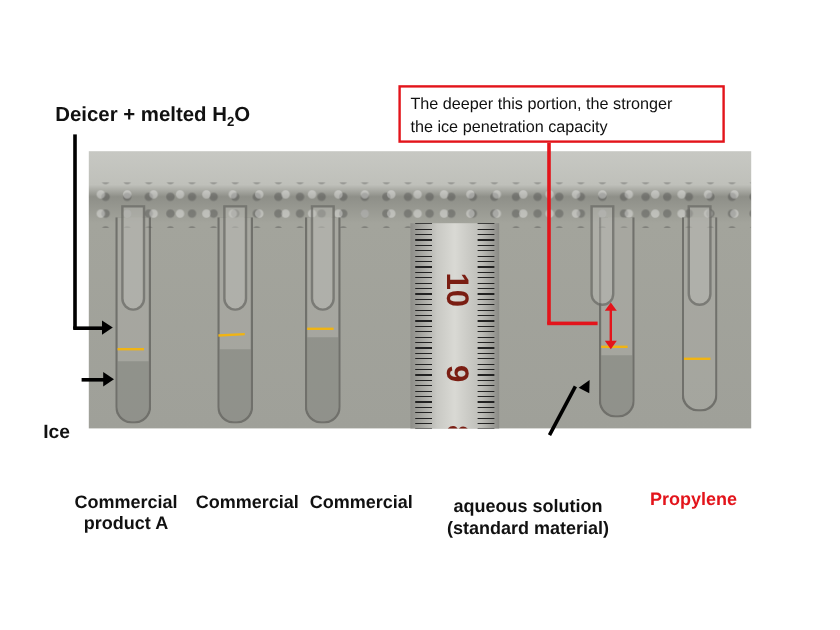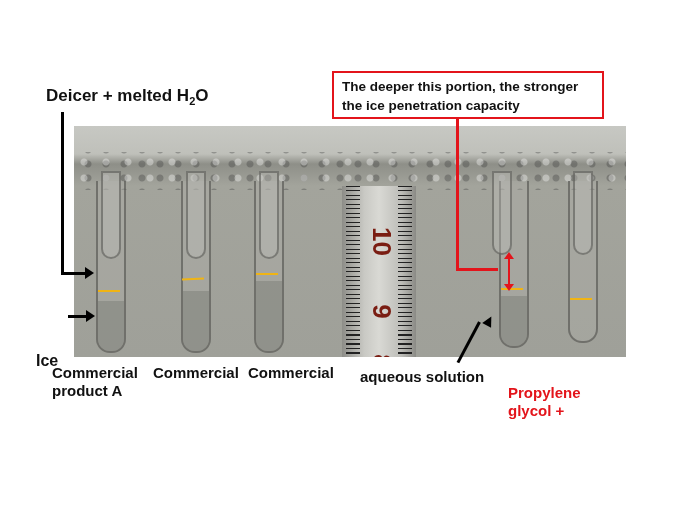--- a/index.html
+++ b/index.html
@@ -1,35 +1,35 @@
 <!DOCTYPE html>
 <html><head>
 <meta charset="utf-8">
 <style>
   html, body { margin:0; padding:0; background:#ffffff; }
   body { width:700px; height:525px; position:relative; overflow:hidden; font-family:"Liberation Sans", sans-serif; }
   .abs { position:absolute; }
-  .label { font-weight:bold; font-size:15px; color:#111; text-align:left; line-height:18px; }
+  .label { font-weight:bold; font-size:15px; color:#111; text-align:center; line-height:18px;margin-top:46px; }
   .red { color:#e3141b; }
   #photo { left:74px; top:126px; width:552px; height:231px; background:linear-gradient(#c7c8c3 0px, #bfc0ba 28px, #8e8f88 38px, #a3a49c 60px, #9fa099 100%); overflow:hidden; }
   .bubbles { position:absolute; left:0; top:26px; width:100%; height:38px;
     background:
       radial-gradient(circle at 10px 10px, rgba(255,255,255,.35) 0 3px, transparent 4px) 0 0/22px 16px,
       radial-gradient(circle at 6px 6px, rgba(60,60,60,.35) 0 3px, transparent 4px) 8px 6px/18px 14px; }
   .tube { position:absolute; border:2px solid rgba(70,70,66,.55); border-top:none; border-radius:0 0 14px 14px; background:rgba(175,176,170,.35); }
   .tube.inner { border:2px solid rgba(70,70,66,.5); border-radius:0 0 12px 12px; background:rgba(190,190,185,.4); }
   .ice { position:absolute; left:0; right:0; bottom:0; background:rgba(120,122,116,.45); border-radius:0 0 12px 12px; }
   .yellow { position:absolute; height:2px; background:#f0b414; }
   #ruler { left:340px; top:62px; width:74px; height:180px; background:linear-gradient(90deg,#8d8d88,#c9c9c4 30%,#d9d9d4 50%,#bdbdb8 80%,#8a8a85); }
   .ticks-l, .ticks-r { position:absolute; top:0; width:14px; height:100%; background:repeating-linear-gradient(#222 0 1px, transparent 1px 4.5px); }
   .ticks-l { left:4px; } .ticks-r { right:4px; }
   .rnum { position:absolute; left:24px; width:30px; font-weight:bold; font-size:26px; color:#7a1d12; transform:rotate(90deg); text-align:center; font-family:"Liberation Sans", sans-serif; }
   .line { position:absolute; background:#000; }
   .redline { position:absolute; background:#e3141b; }
-  .callout { left:332px; top:71px; width:272px; height:48px; border:2px solid #e3141b; background:#fff; box-sizing:border-box; padding:4px 8px; font-size:13.5px; line-height:19px; color:#111;font-weight:bold; }
+  .callout { left:332px; top:71px; width:272px; height:48px; border:2px solid #e3141b; background:#fff; box-sizing:border-box; padding:4px 8px; font-size:13.5px; line-height:19px; color:#111; }
 </style>
 </head>
 <body>
 
 <div id="photo" class="abs">
   <div class="bubbles"></div>
 
   <div class="tube" style="left:22px; top:55px; width:26px; height:170px;">
     <div class="ice" style="height:50px;"></div>
   </div>
@@ -98,17 +98,17 @@
   <div>product A</div>
 </div>
 <div class="abs label" style="left:153px; top:364px; width:106px;">
   <div>Commercial</div>
 </div>
 <div class="abs label" style="left:248px; top:364px; width:106px;">
   <div>Commercial</div>
 </div>
 <div class="abs label" style="left:360px; top:368px; width:160px;">
   <div>aqueous solution</div>
+  <div>(standard material)</div>
 </div>
-<div class="abs label red" style="left:508px; top:384px; width:140px;">
+<div class="abs label red" style="left:508px; top:362px; width:140px;">
   <div>Propylene</div>
-  <div>glycol +</div>
 </div>
 
 </body></html>

